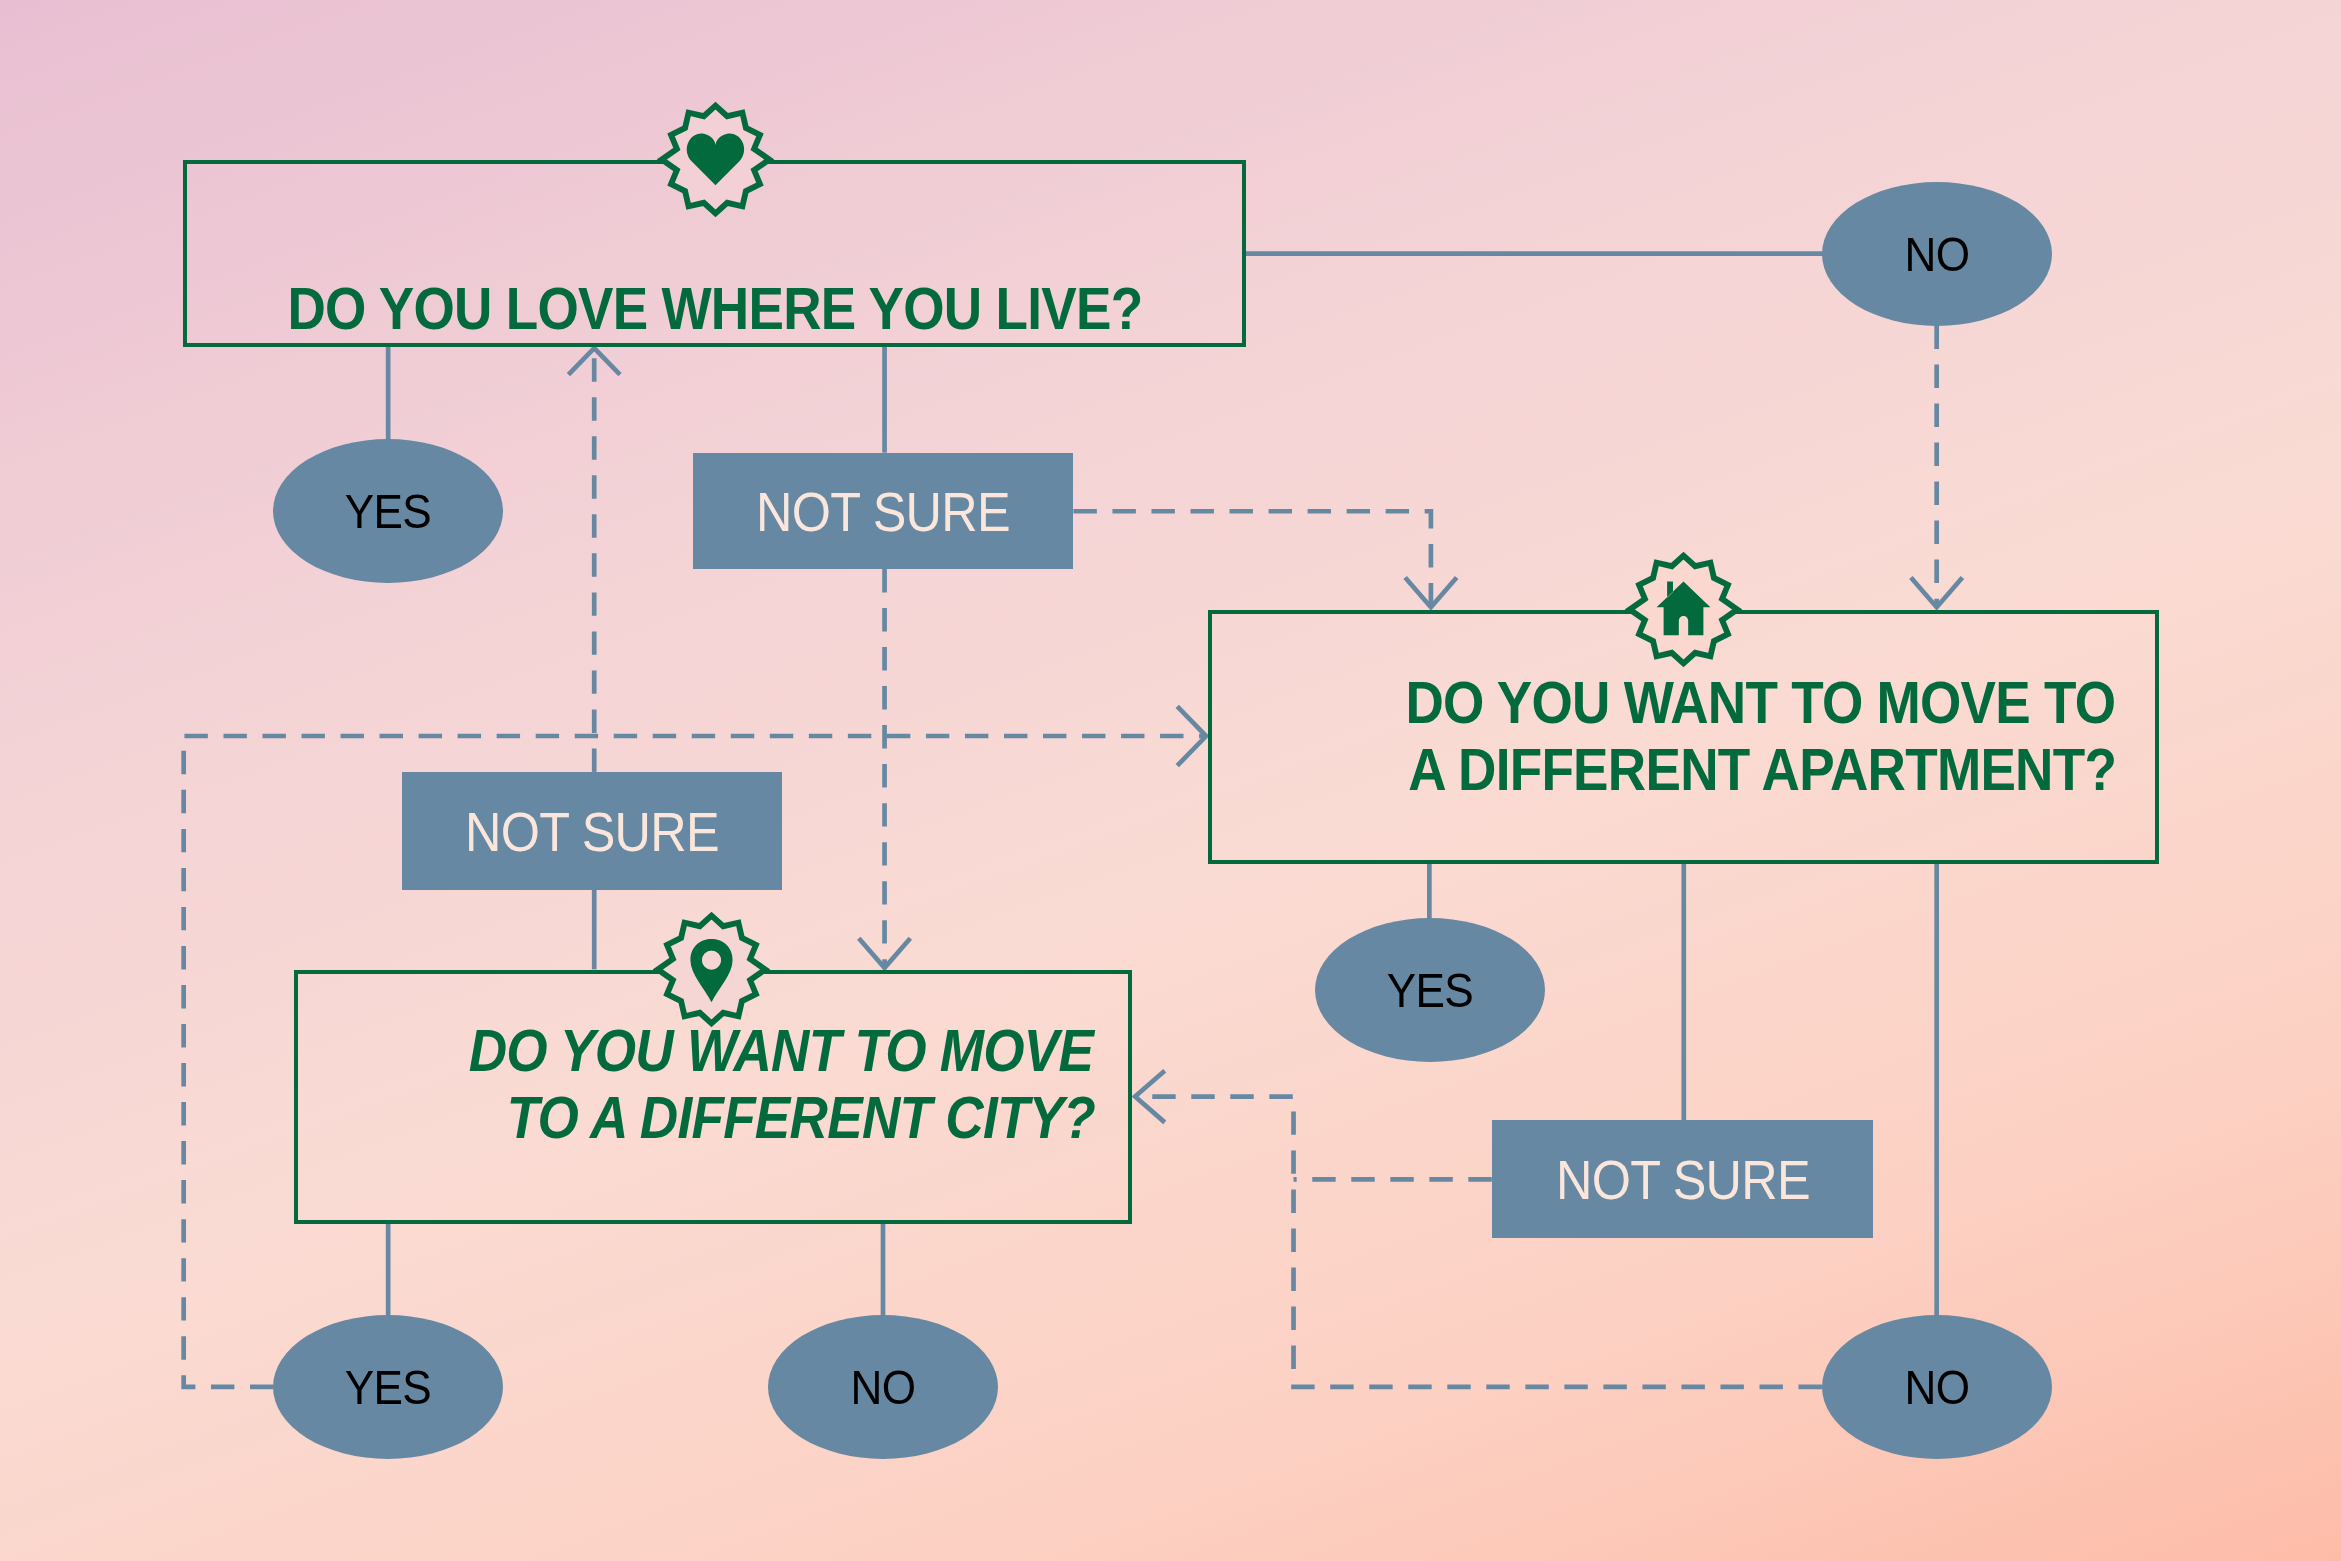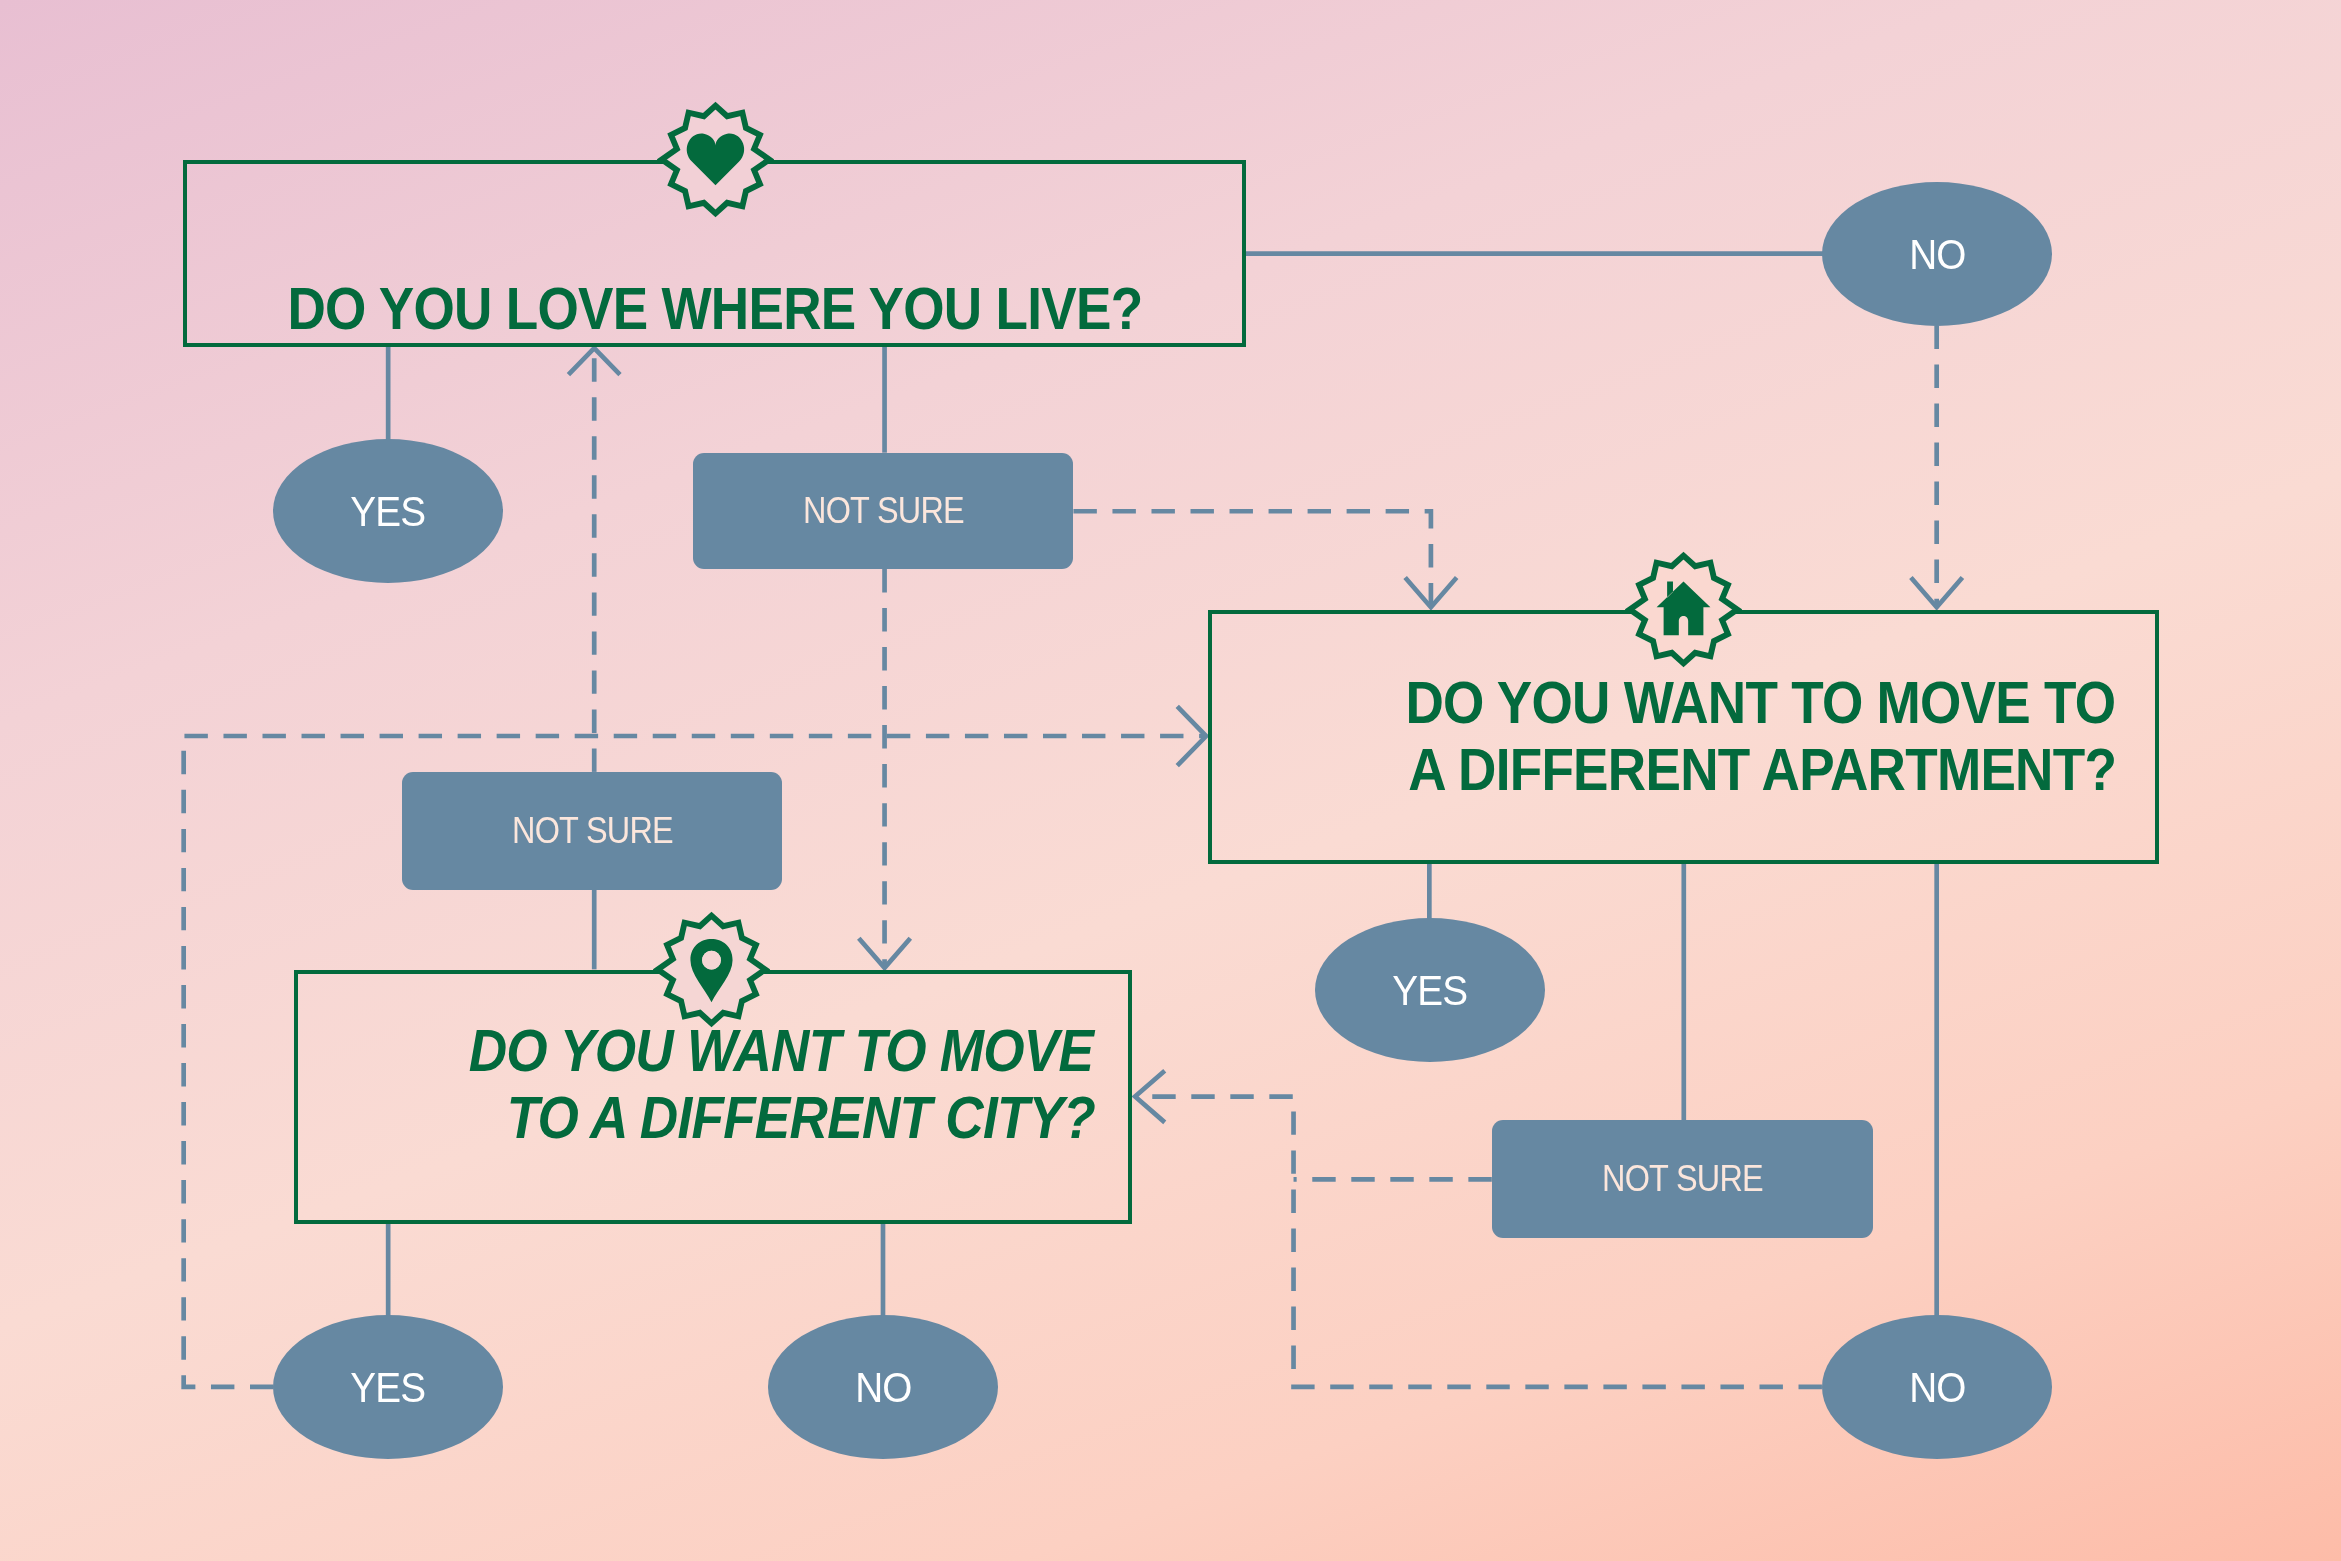--- a/index.html
+++ b/index.html
@@ -13,27 +13,27 @@
   .qbox {
     position: absolute; box-sizing: border-box; border: 4.7px solid #036a3d;
     display: flex; align-items: flex-end; justify-content: center; text-align: center;
     color: #036a3d; font-weight: bold; font-size: 59px; line-height: 67px;
     letter-spacing: -0.8px;
   }
   .qbox span { transform: scaleX(0.9); display: inline-block; }
   .ellipse {
     position: absolute; background: #6688a2; border-radius: 50%;
     display: flex; align-items: center; justify-content: center;
-    color: #ffffff; font-size: 43px; letter-spacing: -0.8px;
+    color: #000000; font-size: 49px; letter-spacing: -0.8px;
   }
   .ellipse span, .rect span { transform: scaleX(0.9); display: inline-block; }
   .rect {
     position: absolute; background: #6688a2;
     display: flex; align-items: center; justify-content: center;
-    color: #fbe6dc; font-size: 36px; letter-spacing: -0.8px; border-radius: 11px;
+    color: #fbe6dc; font-size: 56px; letter-spacing: -0.8px;
   }
   .badge { position: absolute; width: 117px; height: 117px; }
 </style>
 </head>
 <body>
 
 <div class="canvas">
 
   <svg class="wires" viewBox="0 0 3000 2000">
     <g stroke="#6688a2" stroke-width="6" fill="none">

